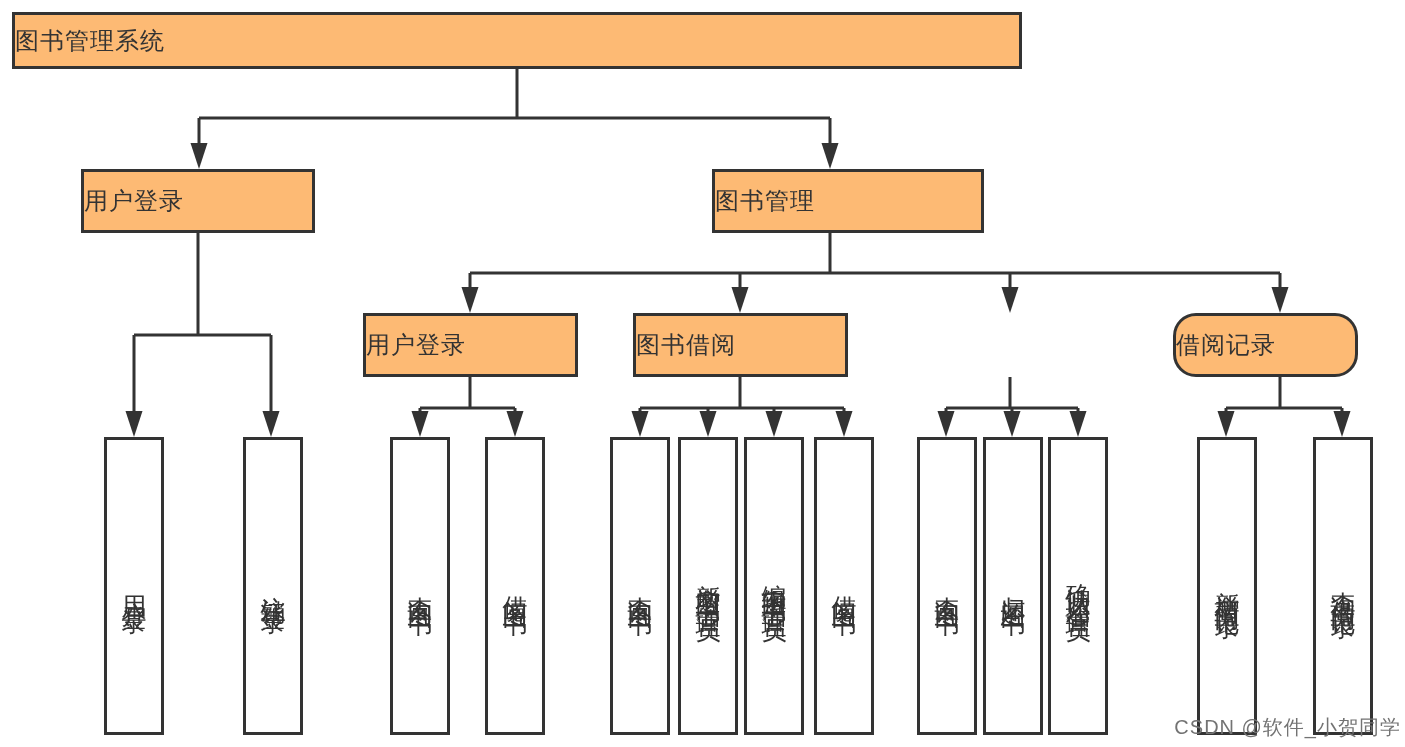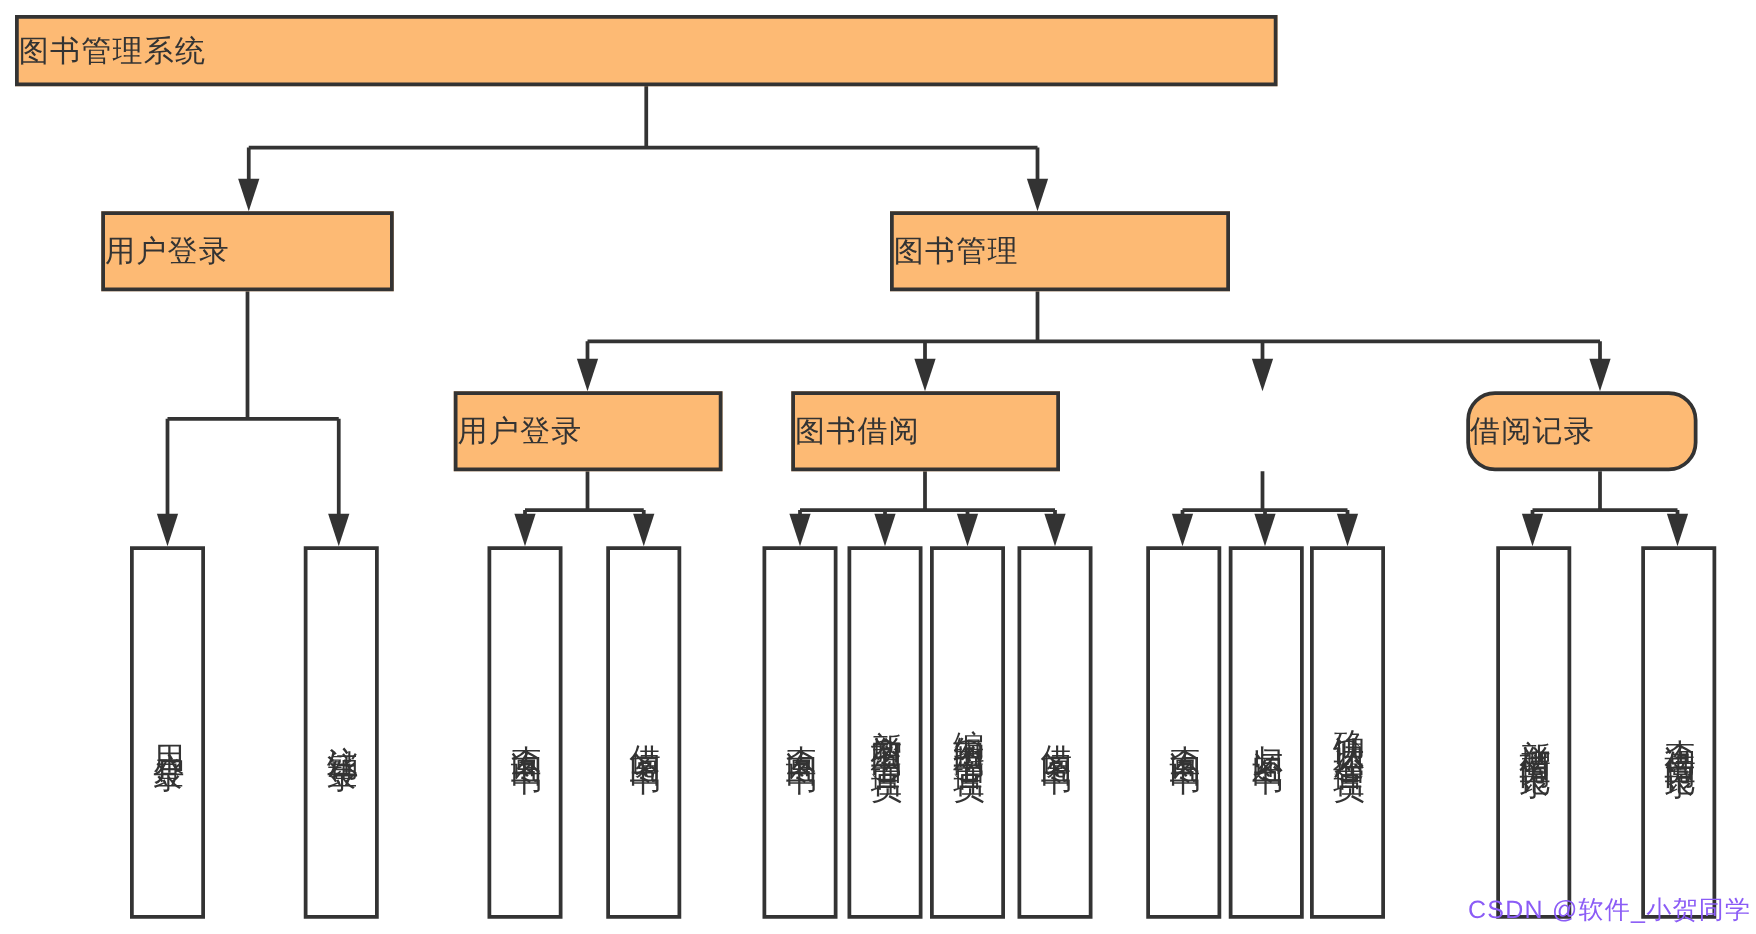--- a/index.html
+++ b/index.html
@@ -77,21 +77,21 @@
   #lf-g4-0 { left: 917px; }
   #lf-g4-1 { left: 983px; }
   #lf-g4-2 { left: 1048px; }
   #lf-g5-0 { left: 1197px; }
   #lf-g5-1 { left: 1313px; }
   #watermark {
     position: absolute;
     right: 4px;
     bottom: 6px;
     font-size: 20px;
-    color: #8b5cf6;
+    color: #737373;
     letter-spacing: 1px;
     pointer-events: none;
   }
 </style>
 </head>
 <body>
 
 <div id="canvas">
 
   <svg id="wires" viewBox="0 0 1405 747" xmlns="http://www.w3.org/2000/svg">

